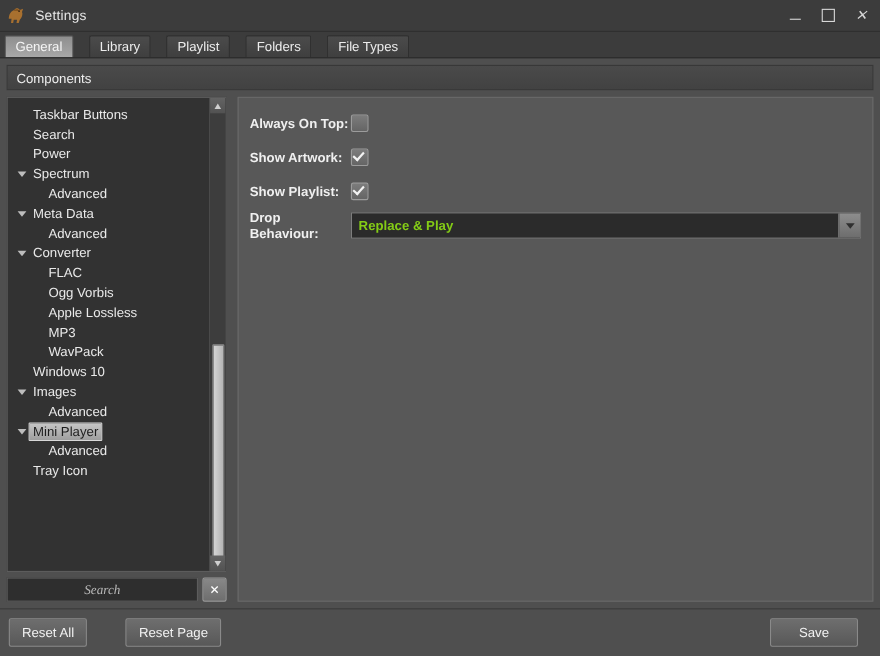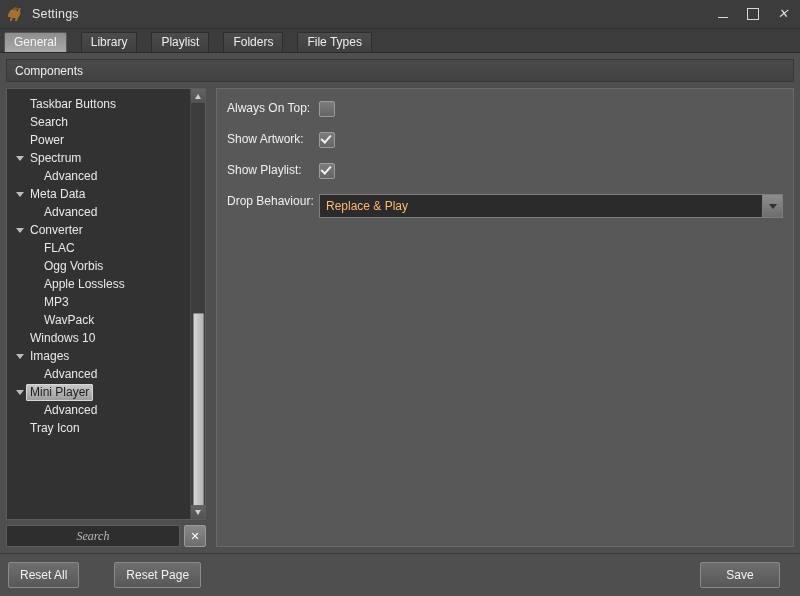--- a/index.html
+++ b/index.html
@@ -79,30 +79,30 @@
     font-size:12px;text-align:center;}
   .searchbox input::placeholder{color:#b9b9b9;font-style:italic;opacity:1;}
   .clearbtn{width:20px;height:20px;margin-left:4px;flex:0 0 auto;
     background:linear-gradient(#888,#6e6e6e);border:1px solid #9a9a9a;
     display:flex;align-items:center;justify-content:center;color:#fff;font-size:11px;
     border-radius:2px;}
 
   
   .rightpane{flex:1 1 auto;margin-left:10px;background:#585858;border:1px solid #6a6a6a;
     padding:12px 10px 10px 10px;min-width:0;}
-  .field{display:flex;align-items:flex-start;height:22px;margin-bottom:9px;}
+  .field{display:flex;align-items:center;height:22px;margin-bottom:9px;font-weight:bold;}
   .field .flabel{width:92px;font-size:12px;color:#f0f0f0;flex:0 0 auto;}
   .cbox{width:14px;height:14px;background:linear-gradient(#7c7c7c,#656565);
     border:1px solid #9c9c9c;border-radius:2px;position:relative;flex:0 0 auto;}
   .cbox.checked::after{content:"";position:absolute;left:3px;top:0px;width:4px;height:8px;
     border:solid #f2f2f2;border-width:0 2px 2px 0;transform:rotate(42deg);}
   .ddwrap{flex:1 1 auto;height:22px;display:flex;align-items:stretch;
     background:#2b2b2b;border:1px solid #7d7d7d;min-width:0;}
   .ddval{flex:1 1 auto;display:flex;align-items:center;padding-left:6px;font-size:12px;
-    color:#fdba74;white-space:nowrap;overflow:hidden;}
+    color:#84cc16;white-space:nowrap;overflow:hidden;}
   .ddbtn{width:19px;flex:0 0 auto;background:linear-gradient(#8d8d8d,#6d6d6d);
     border-left:1px solid #7d7d7d;display:flex;align-items:center;justify-content:center;}
   .ddbtn i{width:0;height:0;border-left:4px solid transparent;
     border-right:4px solid transparent;border-top:5px solid #2f2f2f;}
 
   
   .footer{height:42px;flex:0 0 auto;border-top:1px solid #3a3a3a;background:#4f4f4f;
     display:flex;align-items:center;padding:0 8px;gap:28px;}
   .btn{height:24px;padding:0 11px;font-size:12px;color:#f2f2f2;
     background:linear-gradient(#6e6e6e,#585858);border:1px solid #8a8a8a;

